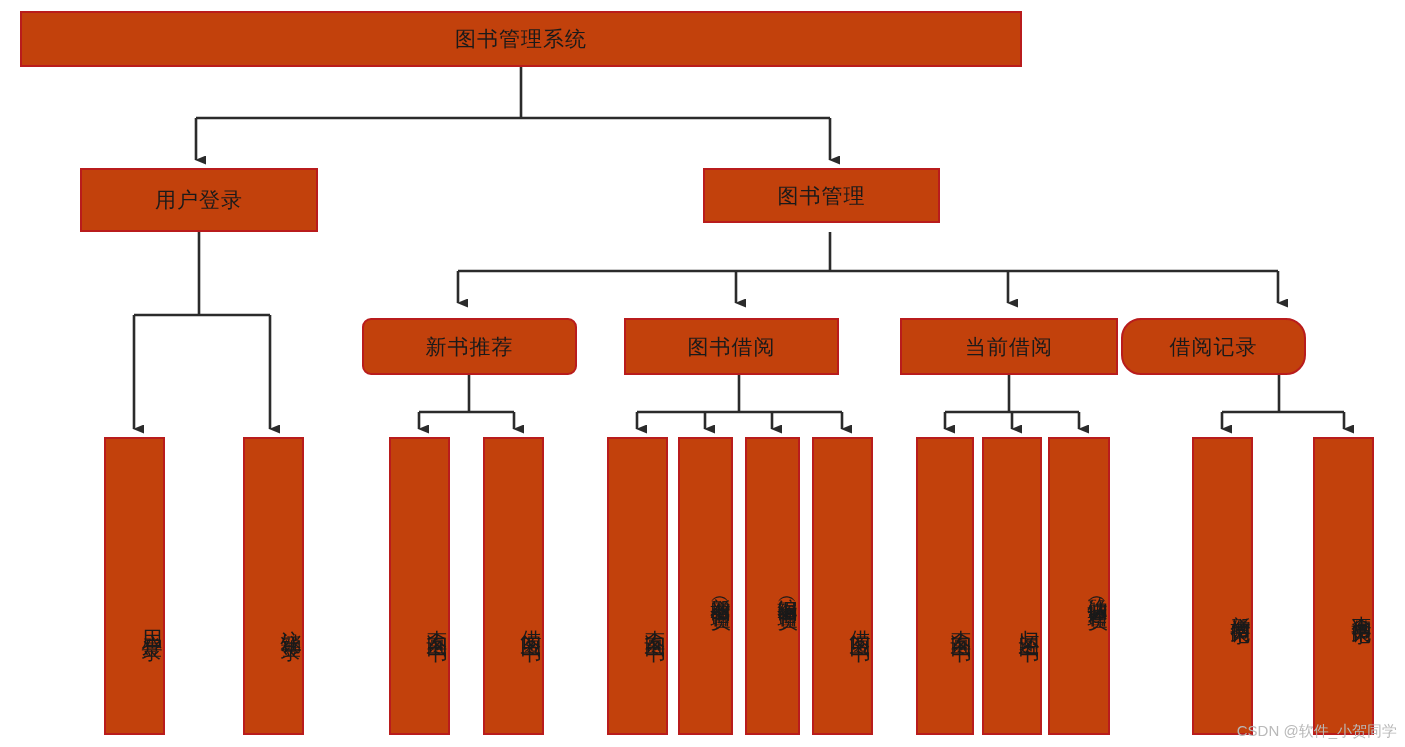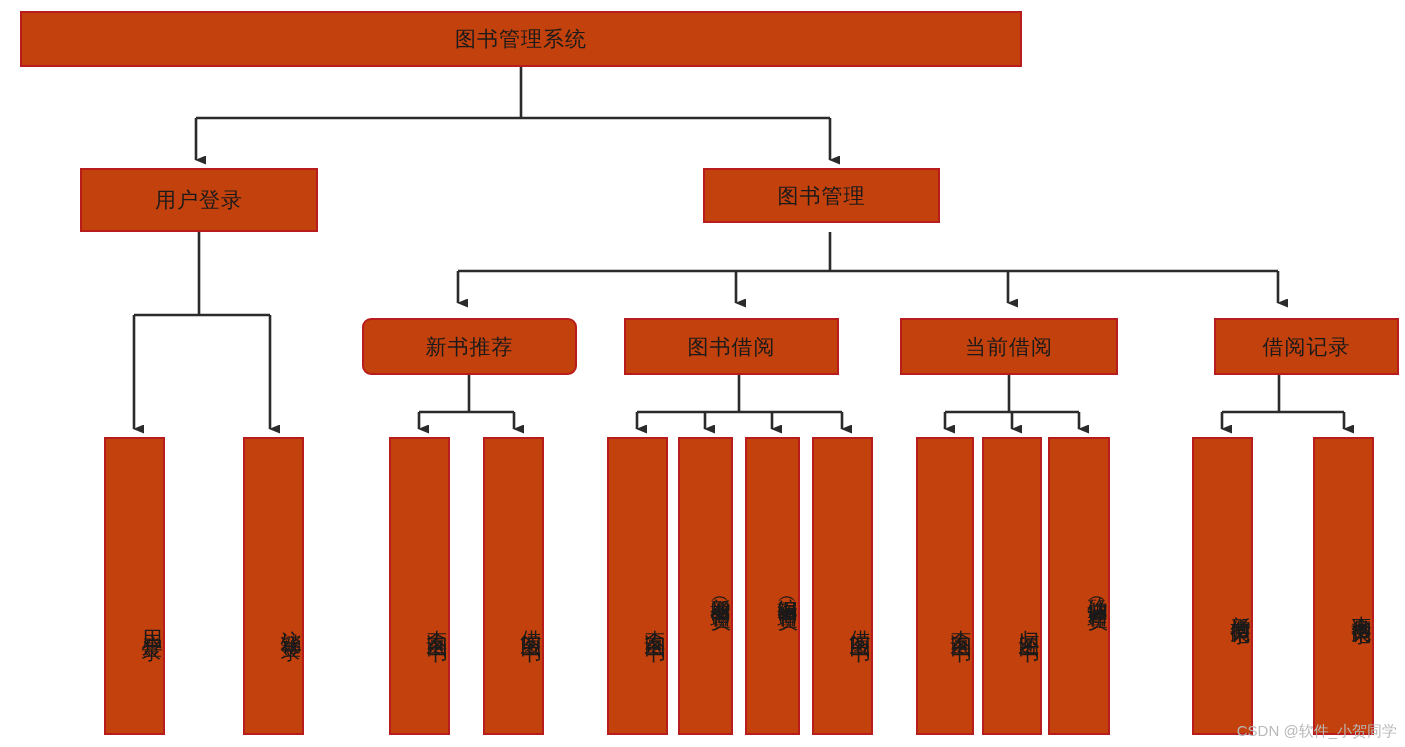--- a/index.html
+++ b/index.html
@@ -86,21 +86,21 @@
 
   <div class="node h" style="left:362px;top:318px;width:215px;height:57px;border-radius:9px;">
     <span>新书推荐</span>
   </div>
   <div class="node h" style="left:624px;top:318px;width:215px;height:57px;">
     <span>图书借阅</span>
   </div>
   <div class="node h" style="left:900px;top:318px;width:218px;height:57px;">
     <span>当前借阅</span>
   </div>
-  <div class="node h" style="left:1214px;top:318px;width:185px;height:57px;">
+  <div class="node h" style="left:1121px;top:318px;width:185px;height:57px;border-radius:20px;">
     <span>借阅记录</span>
   </div>
 
   <div class="node v" style="left:104px;top:437px;width:61px;height:298px;padding-top:70px;">
     <span>用户登录</span>
   </div>
   <div class="node v" style="left:243px;top:437px;width:61px;height:298px;padding-top:70px;">
     <span>注销登录</span>
   </div>
 

